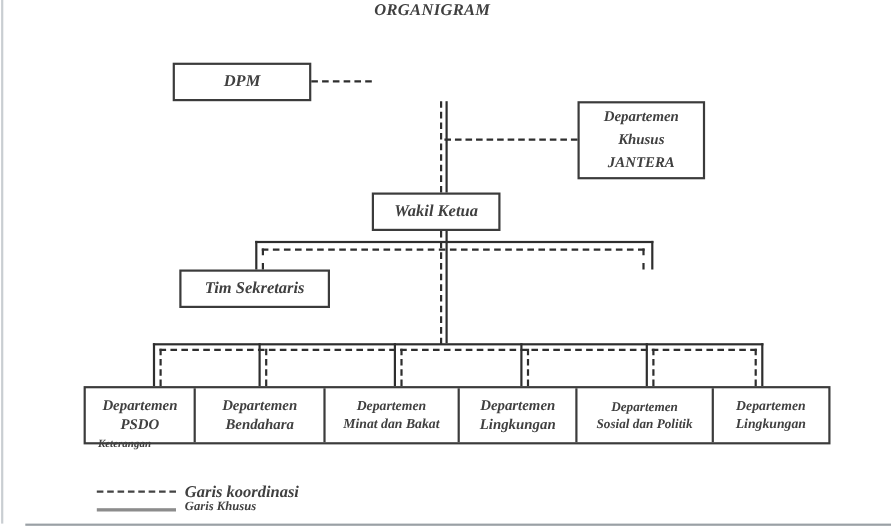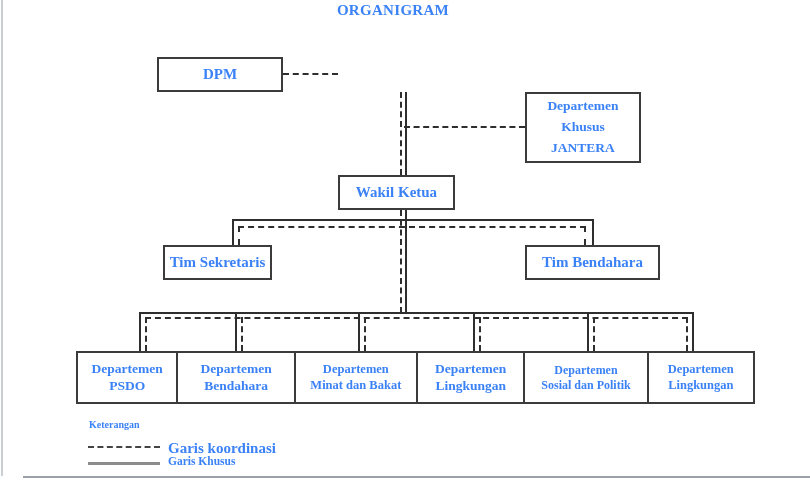--- a/index.html
+++ b/index.html
@@ -2,21 +2,22 @@
 <html><head>
 <meta charset="utf-8">
 <style>
   html,body{margin:0;padding:0;background:#ffffff;}
   #stage{
     position:relative;
     width:810px;height:482px;
     background:#ffffff;
     overflow:hidden;
     font-family:"Liberation Serif","DejaVu Serif",serif;
-    color:#3b82f6;
+    color:#404040;
+    font-style:italic;
   }
   .page-edge{position:absolute;}
   #edge-left{left:1px;top:0;width:2px;height:476px;background:#c9ced2;}
   #edge-bottom{left:23px;top:476px;width:787px;height:2px;background:#9aa0a5;}
 
   .title{
     position:absolute;left:303px;top:2px;width:180px;
     text-align:center;font-weight:bold;font-size:15px;letter-spacing:.3px;
   }
 
@@ -27,21 +28,21 @@
     box-sizing:border-box;
     display:flex;flex-direction:column;align-items:center;justify-content:center;
     font-weight:bold;text-align:center;
   }
   .node span{display:block;line-height:1.3;}
   #node-dpm{left:157px;top:57px;width:126px;height:35px;font-size:15px;}
   #node-ketua{left:338px;top:56px;width:135px;height:36px;font-size:15px;}
   #node-jantera{left:525px;top:92px;width:116px;height:71px;font-size:13.5px;}
   #node-jantera span{line-height:1.55;}
   #node-wakil{left:338px;top:175px;width:117px;height:35px;font-size:15px;}
-  #node-sekretaris{left:163px;top:245px;width:109px;height:35px;font-size:15px;}
+  #node-sekretaris{left:163px;top:245px;width:137px;height:35px;font-size:15px;}
   #node-bendahara{left:525px;top:245px;width:135px;height:35px;font-size:15px;}
 
   .conn{position:absolute;}
   .h-solid{height:2px;background:#2e2e2e;}
   .v-solid{width:2px;background:#2e2e2e;}
   .h-dash{height:0;border-top:2px dashed #2e2e2e;}
   .v-dash{width:0;border-left:2px dashed #2e2e2e;}
 
   
   #dept-row{
@@ -56,21 +57,21 @@
   }
   .dept-cell + .dept-cell{border-left:2px solid #3b3b3b;}
   .dept-cell:nth-child(1){flex:0 0 14.58%;font-size:13.5px;}
   .dept-cell:nth-child(2){flex:0 0 17.38%;font-size:13.5px;}
   .dept-cell:nth-child(3){flex:0 0 18.11%;font-size:12.5px;}
   .dept-cell:nth-child(4){flex:0 0 15.91%;font-size:13.5px;}
   .dept-cell:nth-child(5){flex:0 0 18.26%;font-size:12px;}
   .dept-cell:nth-child(6){flex:1 1 auto;font-size:12.5px;}
 
   
-  #legend-heading{position:absolute;left:89px;top:419px;font-size:10px;font-weight:bold;}
+  #legend-heading{position:absolute;left:89px;top:398px;font-size:10px;font-weight:bold;}
   #legend-dash-sample{position:absolute;left:88px;top:446px;width:72px;height:0;border-top:2px dashed #444444;}
   #legend-dash-label{position:absolute;left:168px;top:440px;font-size:15px;font-weight:bold;}
   #legend-solid-sample{position:absolute;left:88px;top:462px;width:72px;height:3px;background:#8c8c8c;}
   #legend-solid-label{position:absolute;left:168px;top:455px;font-size:11.5px;font-weight:bold;}
 </style>
 </head>
 <body>
 
 <div id="stage">
 
@@ -85,23 +86,20 @@
   <div class="node" id="node-jantera">
     <span>Departemen</span>
     <span>Khusus</span>
     <span>JANTERA</span>
   </div>
   <div class="node" id="node-wakil">
     <span>Wakil Ketua</span>
   </div>
   <div class="node" id="node-sekretaris">
     <span>Tim Sekretaris</span>
-  </div>
-  <div class="node" id="node-bendahara">
-    <span>Tim Bendahara</span>
   </div>
 
   <div class="conn h-dash" style="left:283px;top:73px;width:55px;"></div>
 
   <div class="conn v-dash" style="left:400px;top:92px;height:83px;"></div>
   <div class="conn v-solid" style="left:405px;top:92px;height:83px;"></div>
 
   <div class="conn h-dash" style="left:404px;top:126px;width:121px;"></div>
 
   <div class="conn v-dash" style="left:400px;top:210px;height:103px;"></div>

